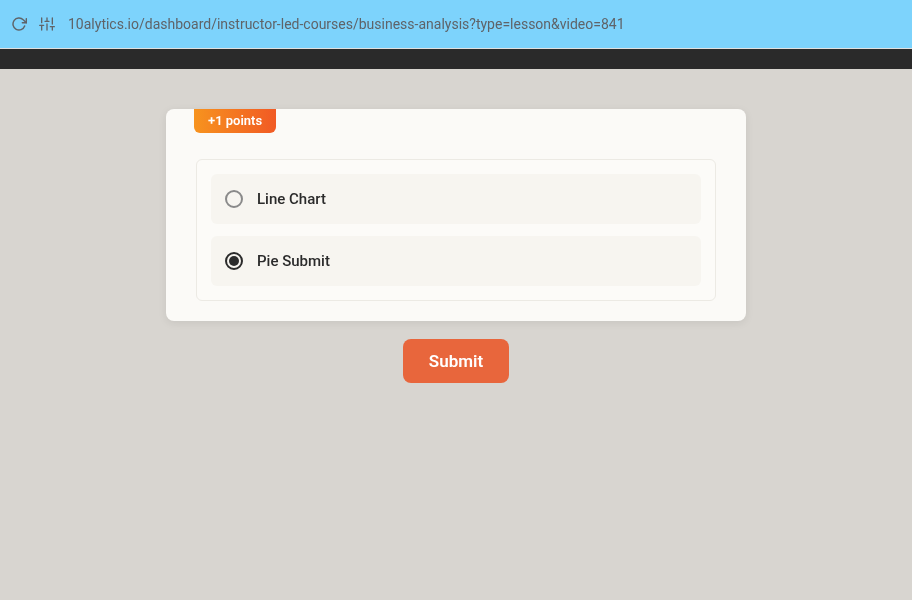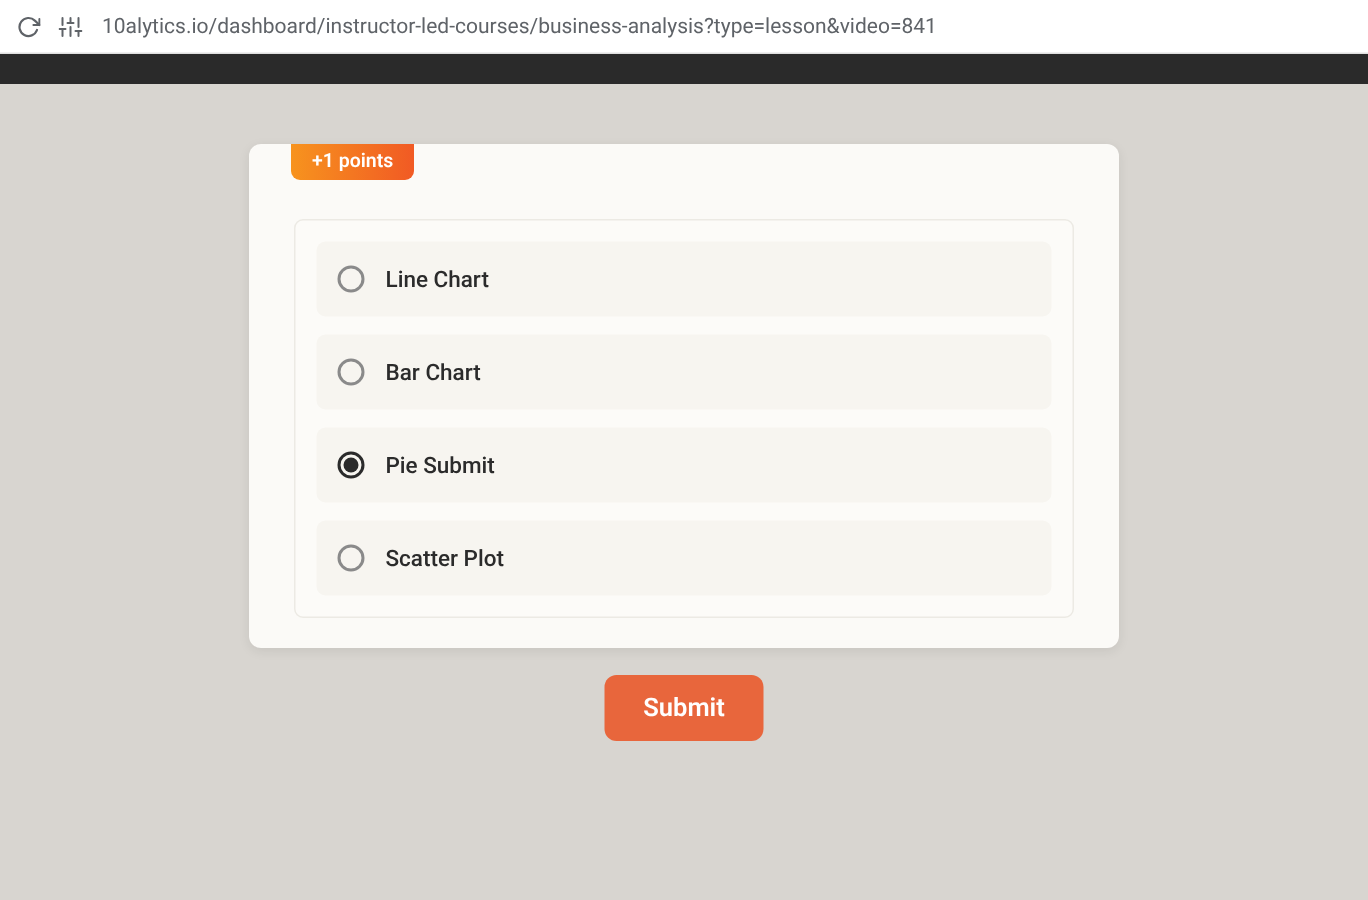--- a/index.html
+++ b/index.html
@@ -8,22 +8,22 @@
       box-sizing: border-box;
       font-family: -apple-system, BlinkMacSystemFont, "Segoe UI", Roboto, Helvetica, Arial, sans-serif;
     }
     body {
       width: 912px;
       height: 600px;
       background: #d8d5d0;
       overflow: hidden;
     }
     .nav-strip {
-      height: 36px;
-      background: #ffffff;
+      height: 49px;
+      background: #7dd3fc;
       display: flex;
       align-items: center;
       padding: 0 10px;
       gap: 10px;
       border-bottom: 1px solid #e0e0e0;
     }
     .nav-icon {
       width: 18px;
       height: 18px;
       color: #5f6368;
@@ -174,36 +174,28 @@
   <div class="quiz-card">
     <div class="points-badge">+1 points</div>
 
     <div class="options-container">
 
       <div class="option-row">
         <div class="radio-outer"></div>
         <div class="option-label">Line Chart</div>
       </div>
 
-      <div class="option-row">
-        <div class="radio-outer"></div>
-        <div class="option-label">Bar Chart</div>
-      </div>
 
       <div class="option-row">
         <div class="radio-outer selected">
           <div class="radio-inner"></div>
         </div>
         <div class="option-label">Pie Submit</div>
       </div>
 
-      <div class="option-row">
-        <div class="radio-outer"></div>
-        <div class="option-label">Scatter Plot</div>
-      </div>
 
     </div>
   </div>
 </div>
 
 <div class="submit-row">
   <button class="submit-btn">Submit</button>
 </div>
 
 </body></html>

